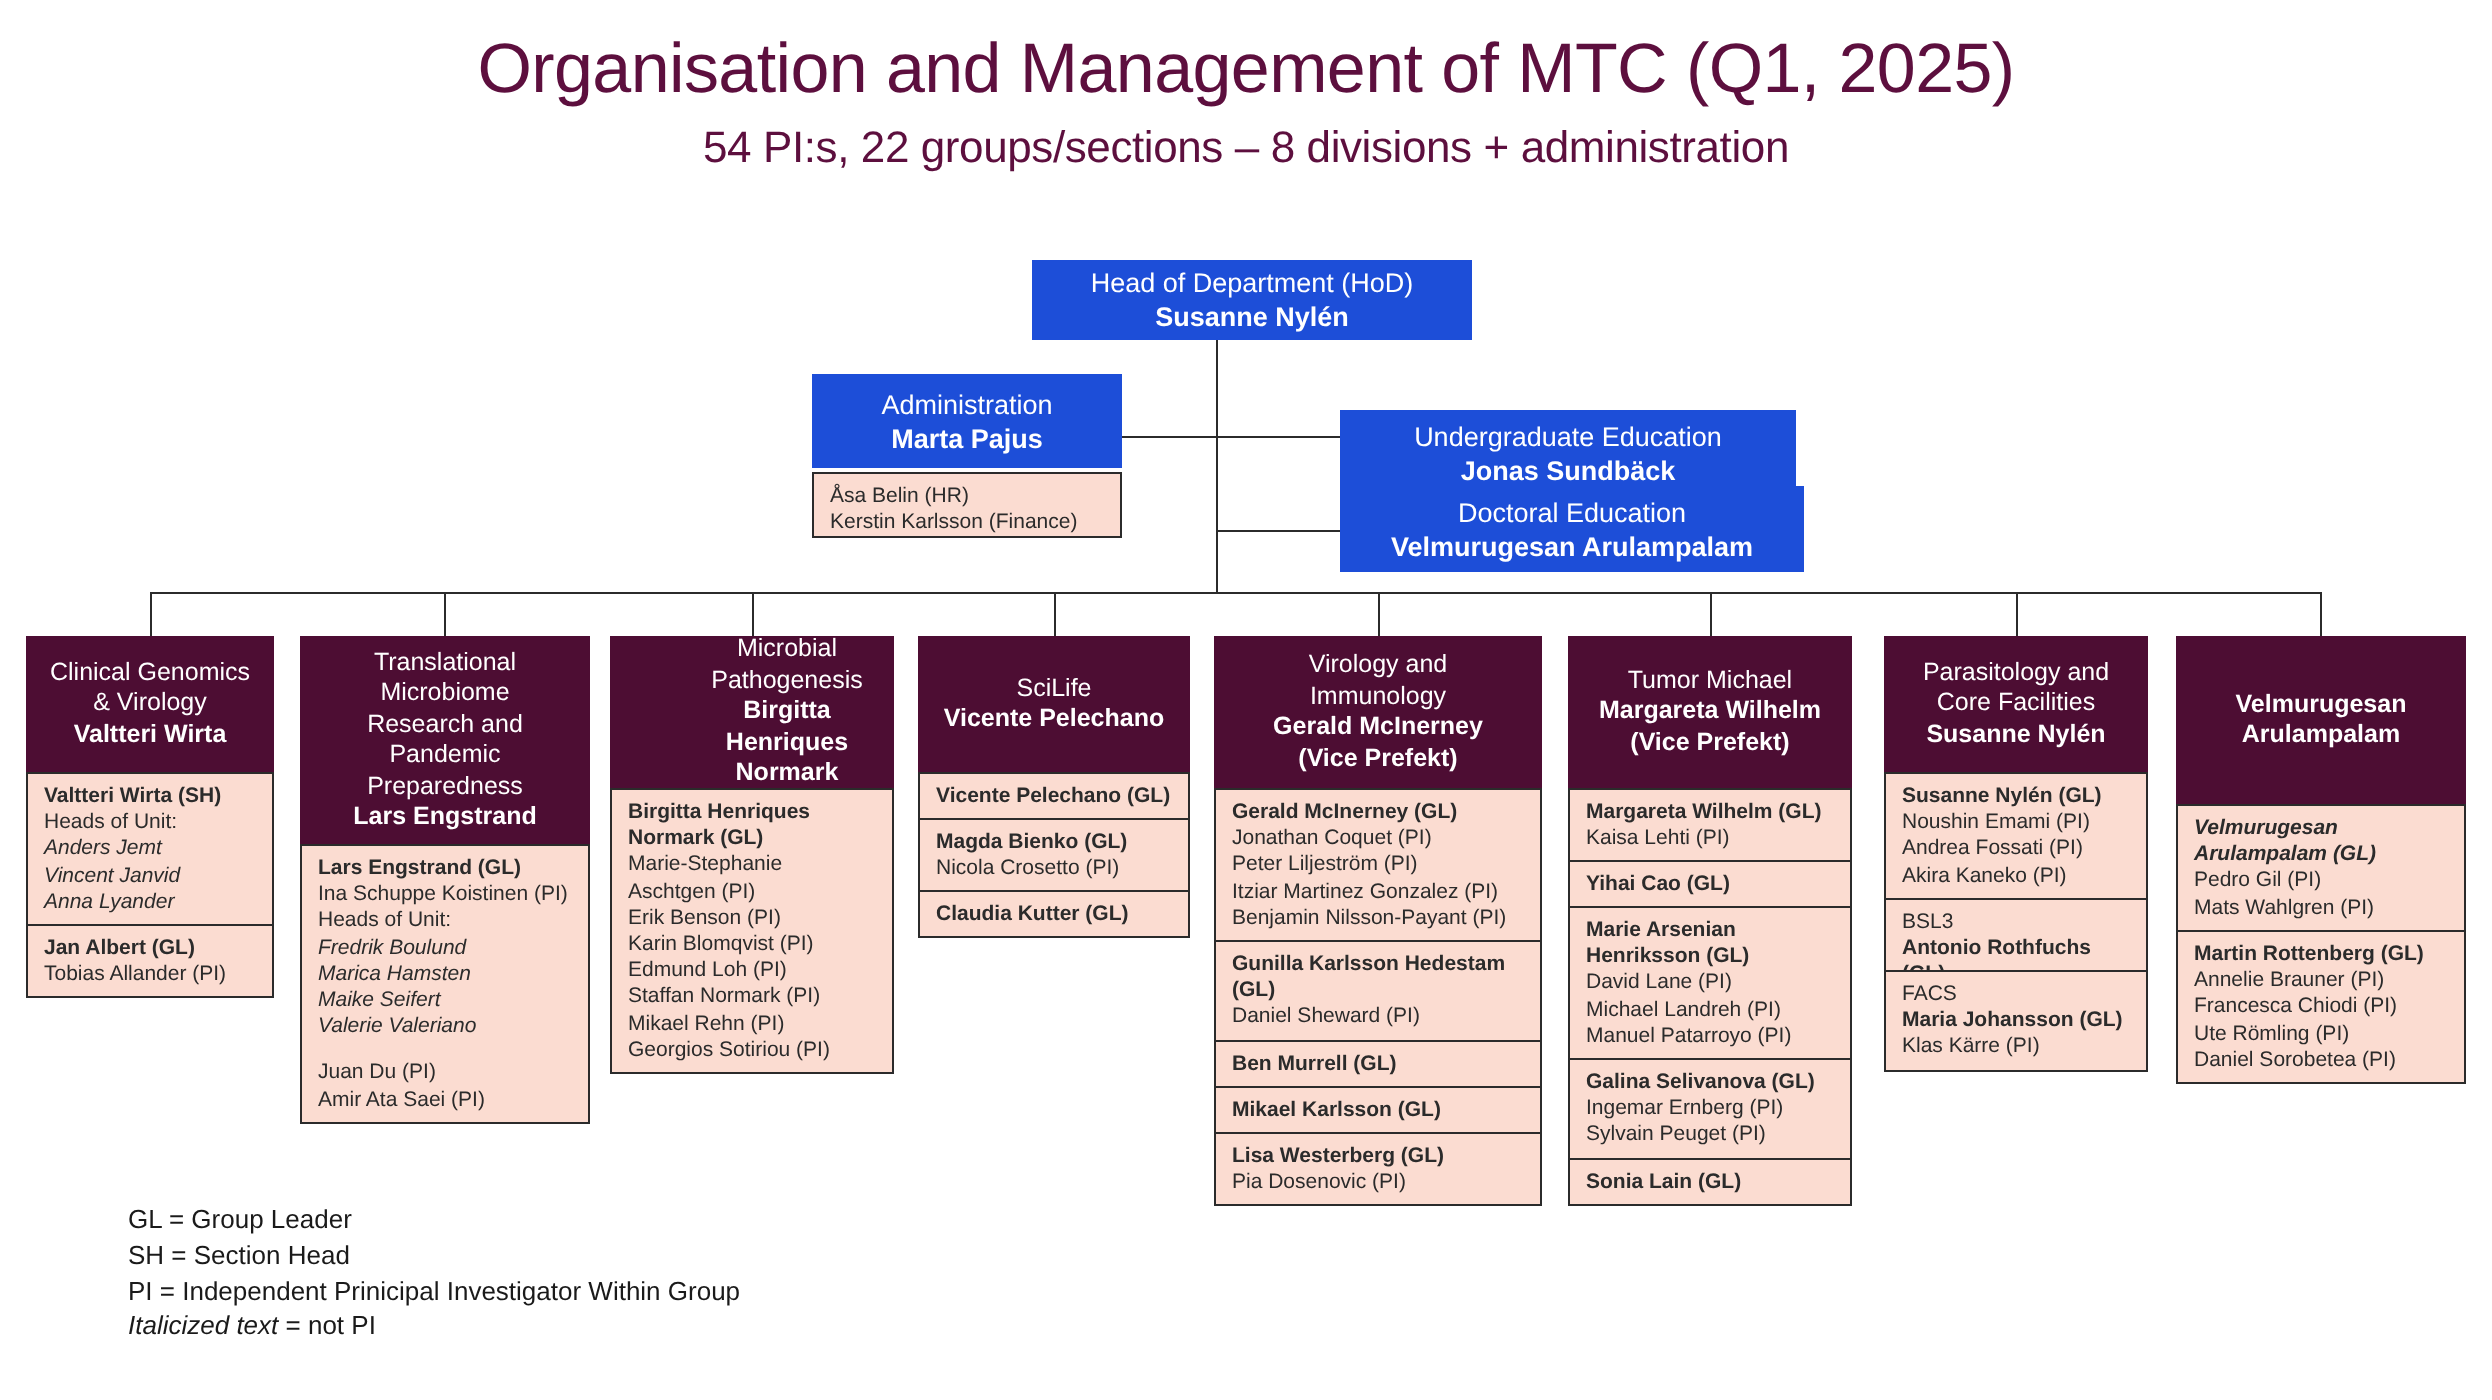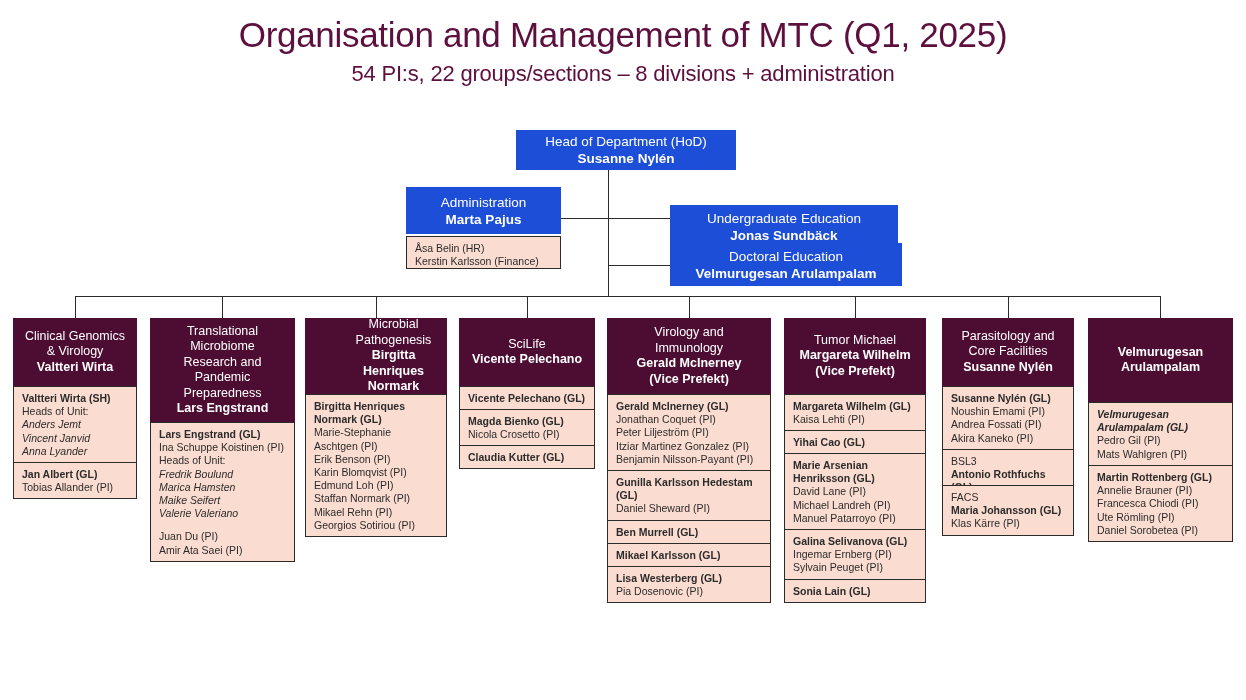--- a/index.html
+++ b/index.html
@@ -272,14 +272,20 @@
       </div>
       <div class="body-box" style="left: 1088px; top: 465px; width: 145px; height: 77px;">
         <div class="b">Martin Rottenberg (GL)</div>
         <div>Annelie Brauner (PI)</div>
         <div>Francesca Chiodi (PI)</div>
         <div>Ute Römling (PI)</div>
         <div>Daniel Sorobetea (PI)</div>
       </div>
     </div>
 
+  <div class="legend">
+    <div>GL = Group Leader</div>
+    <div>SH = Section Head</div>
+    <div>PI = Independent Prinicipal Investigator Within Group</div>
+    <div><span class="it">Italicized text</span><span> = not PI</span></div>
+  </div>
 
 </div>
 
 </body></html>

